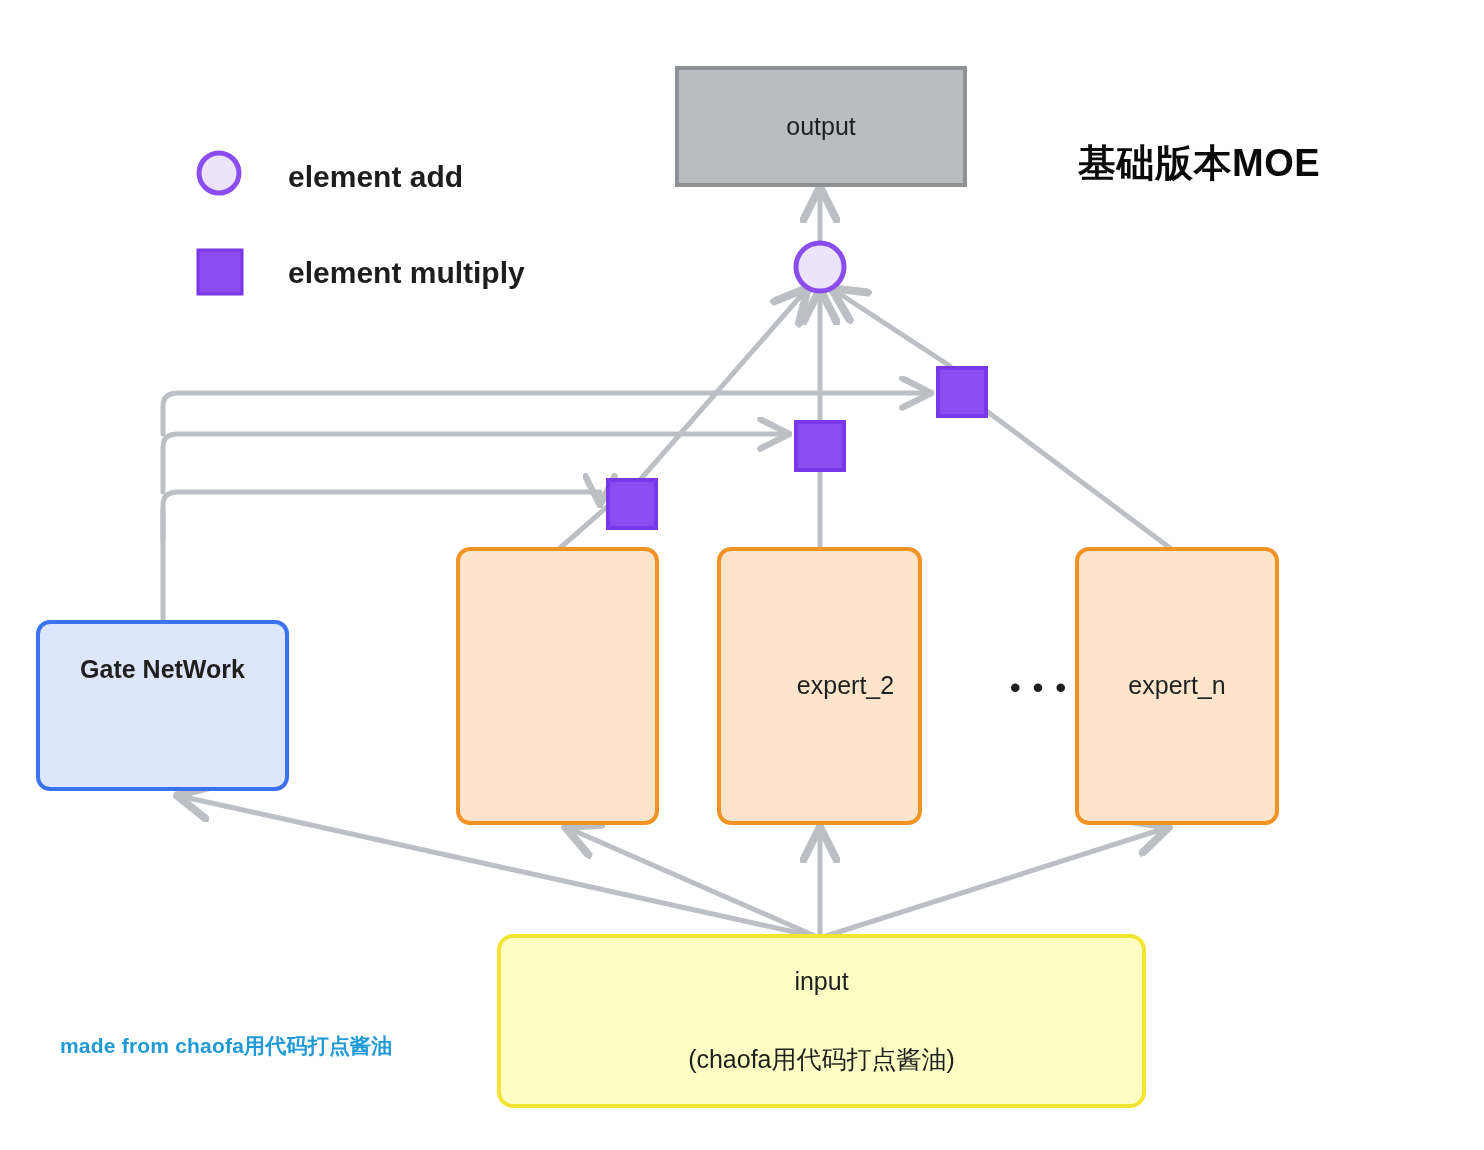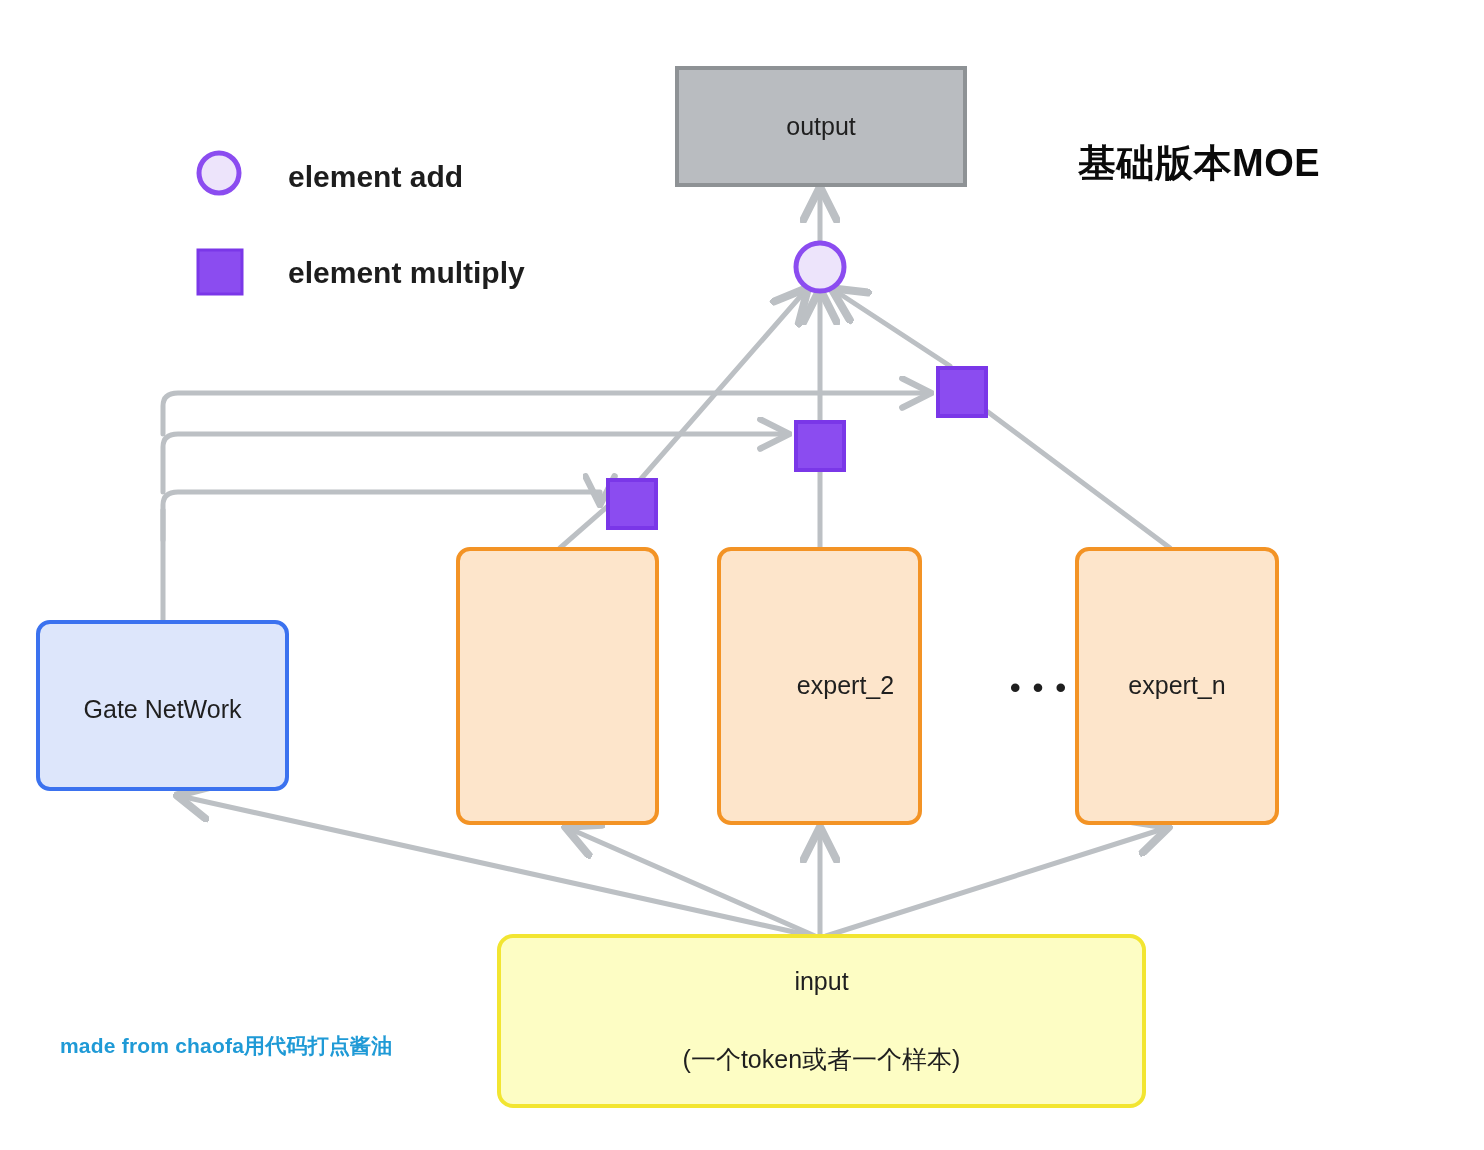--- a/index.html
+++ b/index.html
@@ -126,32 +126,32 @@
     <rect x="1077" y="549" width="200" height="274" rx="12" ry="12" fill="#fde5cb" stroke="#f39325" stroke-width="4"></rect>
 
     <rect x="499" y="936" width="645" height="170" rx="14" ry="14" fill="#fdfdc4" stroke="#f2e531" stroke-width="4"></rect>
 
     <circle cx="219" cy="173" r="20" fill="#ede4fb" stroke="#8b4cf0" stroke-width="5"></circle>
     <rect x="198" y="250" width="44" height="44" fill="#8b4cf0" stroke="#7a37e8" stroke-width="3"></rect>
   </svg>
 
   <div class="node-label box-text" style="left:677px; top:68px; width:288px; height:117px;">output</div>
 
-  <div class="node-label box-text" style="left:38px; top:626px; width:249px; height:167px;">Gate NetWork</div>
+  <div class="node-label box-text" style="left:38px; top:586px; width:249px; height:167px;font-weight:bold;">Gate NetWork</div>
 
 
   <div class="node-label box-text" style="left:745px; top:549px; width:201px; height:274px;">expert_2</div>
 
   <div class="node-label box-text" style="left:1077px; top:549px; width:200px; height:274px;">expert_n</div>
 
   <div class="node-label" style="left:1000px; top:668px; width:78px; height:40px; font-size:30px; font-weight:bold; letter-spacing:2px;">• • •</div>
 
   <div class="node-label" style="left:499px; top:936px; width:645px; height:170px; flex-direction:column;gap:44px;">
     <span class="box-text">input</span>
-    <span class="input-line2">(一个token或者一个样本)</span>
+    <span class="input-line2">(chaofa用代码打点酱油)</span>
   </div>
 
   <div class="legend-text" style="left:288px; top:160px;">element add</div>
 
   <div class="legend-text" style="left:288px; top:256px;">element multiply</div>
 
   <div class="title-text" style="left:1078px; top:138px;text-align:right;">基础版本MOE</div>
 
   <div class="watermark-text" style="left:60px; top:1032px;">made from chaofa用代码打点酱油</div>
 

